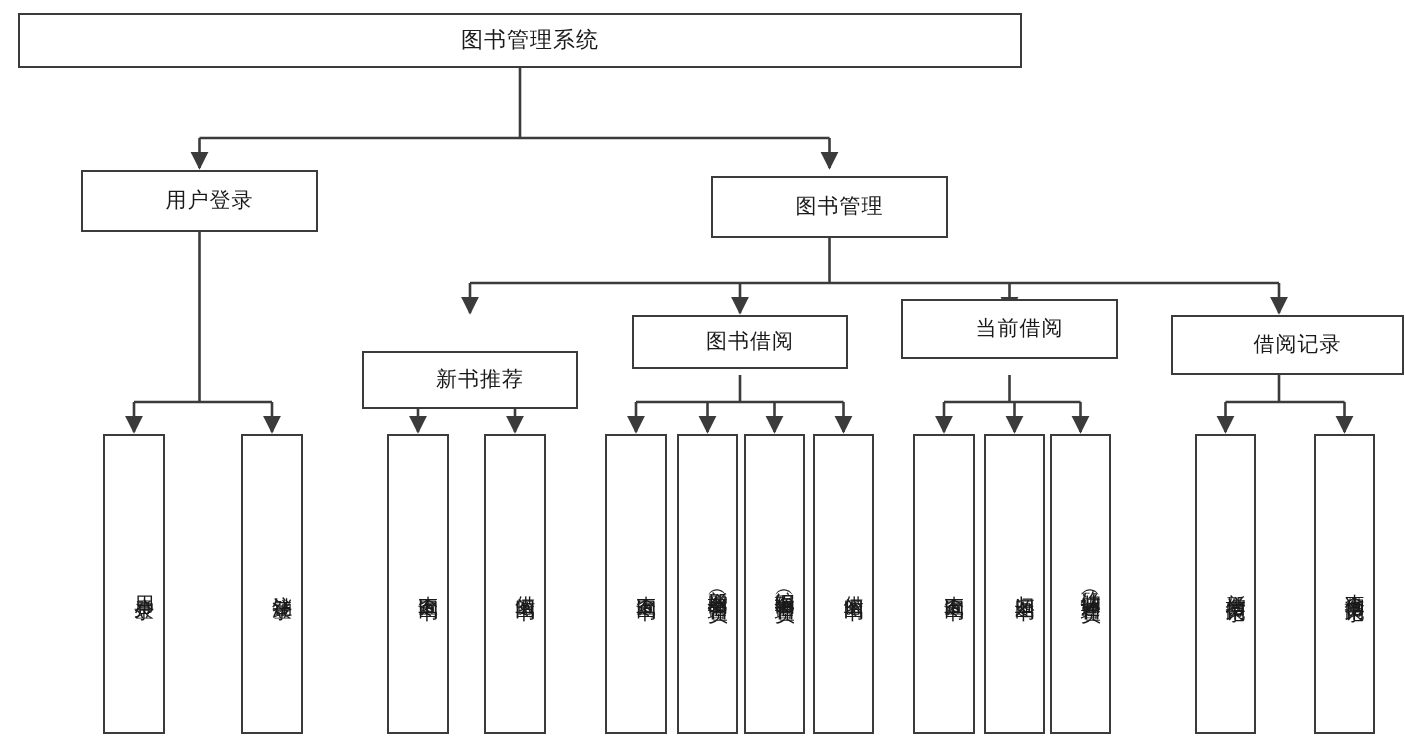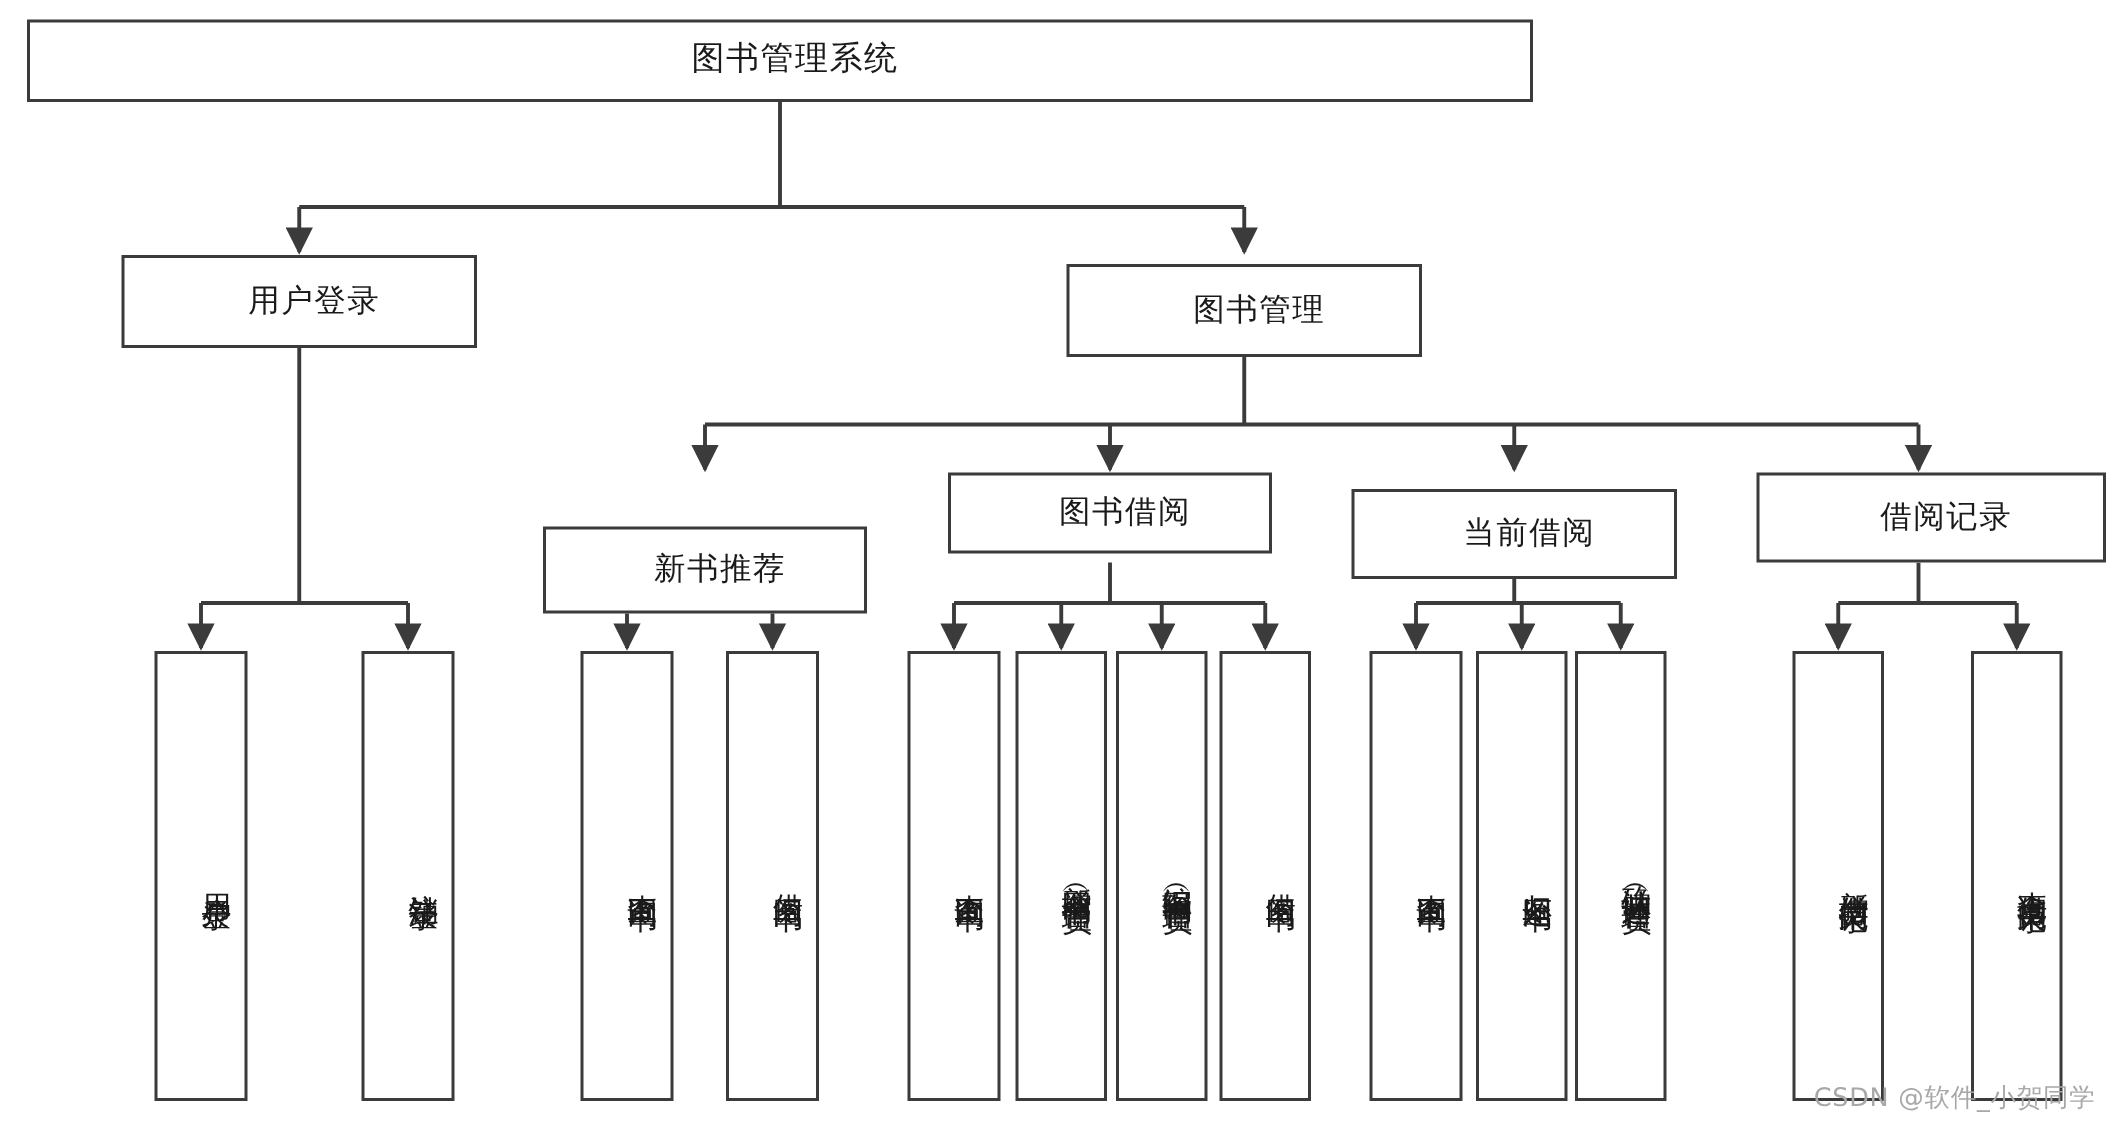--- a/index.html
+++ b/index.html
@@ -118,21 +118,21 @@
       </div>
       <div class="node horiz" style="left: 711px; top: 176px; width: 237px; height: 62px;">
         <span>图书管理</span>
       </div>
       <div class="node horiz" style="left: 362px; top: 315px; width: 216px; height: 58px; margin-top: 36px;">
         <span>新书推荐</span>
       </div>
       <div class="node horiz" style="left: 632px; top: 315px; width: 216px; height: 54px; align-items: center;">
         <span>图书借阅</span>
       </div>
-      <div class="node horiz" style="left: 901px; top: 326px; width: 217px; height: 60px;">
+      <div class="node horiz" style="left: 901px; top: 299px; width: 217px; height: 60px;">
         <span>当前借阅</span>
       </div>
       <div class="node horiz" style="left: 1171px; top: 315px; width: 233px; height: 60px;">
         <span>借阅记录</span>
       </div>
       <div class="node leaf" style="left: 103px; top: 434px; width: 62px; height: 300px;">
         <span class="vtext">用户登录</span>
       </div>
       <div class="node leaf" style="left: 241px; top: 434px; width: 62px; height: 300px;">
         <span class="vtext">注销登录</span>
@@ -165,14 +165,13 @@
         <span class="vtext">确认归还（管理员）</span>
       </div>
       <div class="node leaf" style="left: 1195px; top: 434px; width: 61px; height: 300px;">
         <span class="vtext">新增借阅记录</span>
       </div>
       <div class="node leaf" style="left: 1314px; top: 434px; width: 61px; height: 300px;">
         <span class="vtext">查询借阅记录</span>
       </div>
     </div>
 
-  <div id="watermark">CSDN @软件_小贺同学</div>
 </div>
 
 </body></html>

